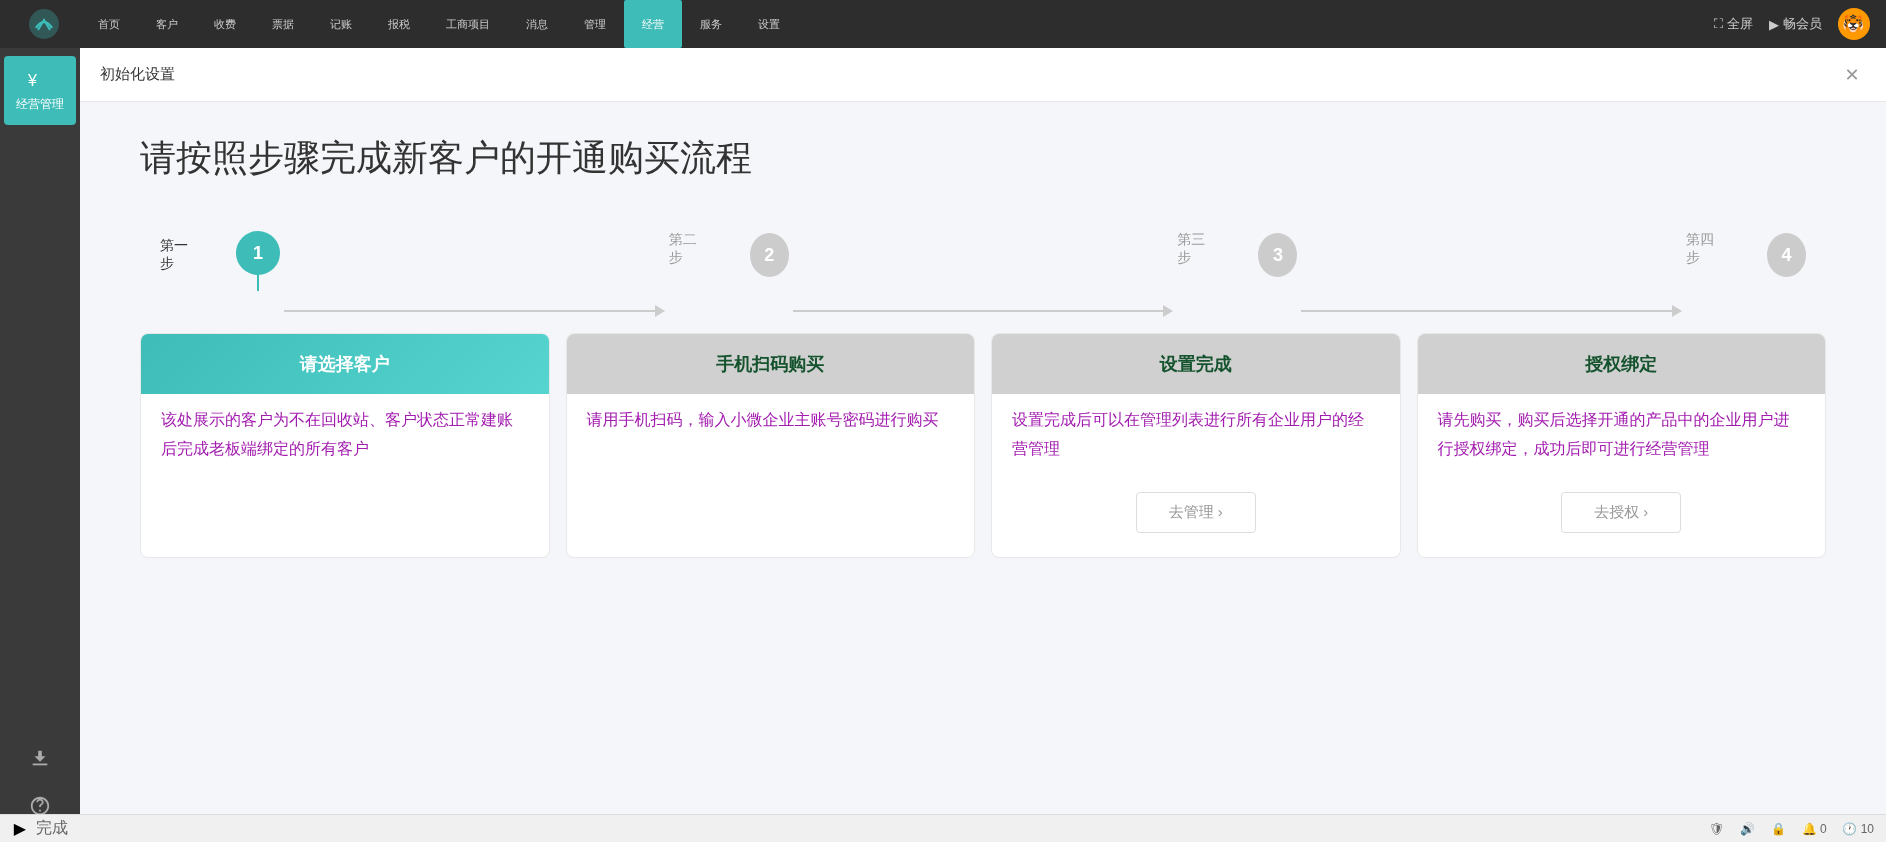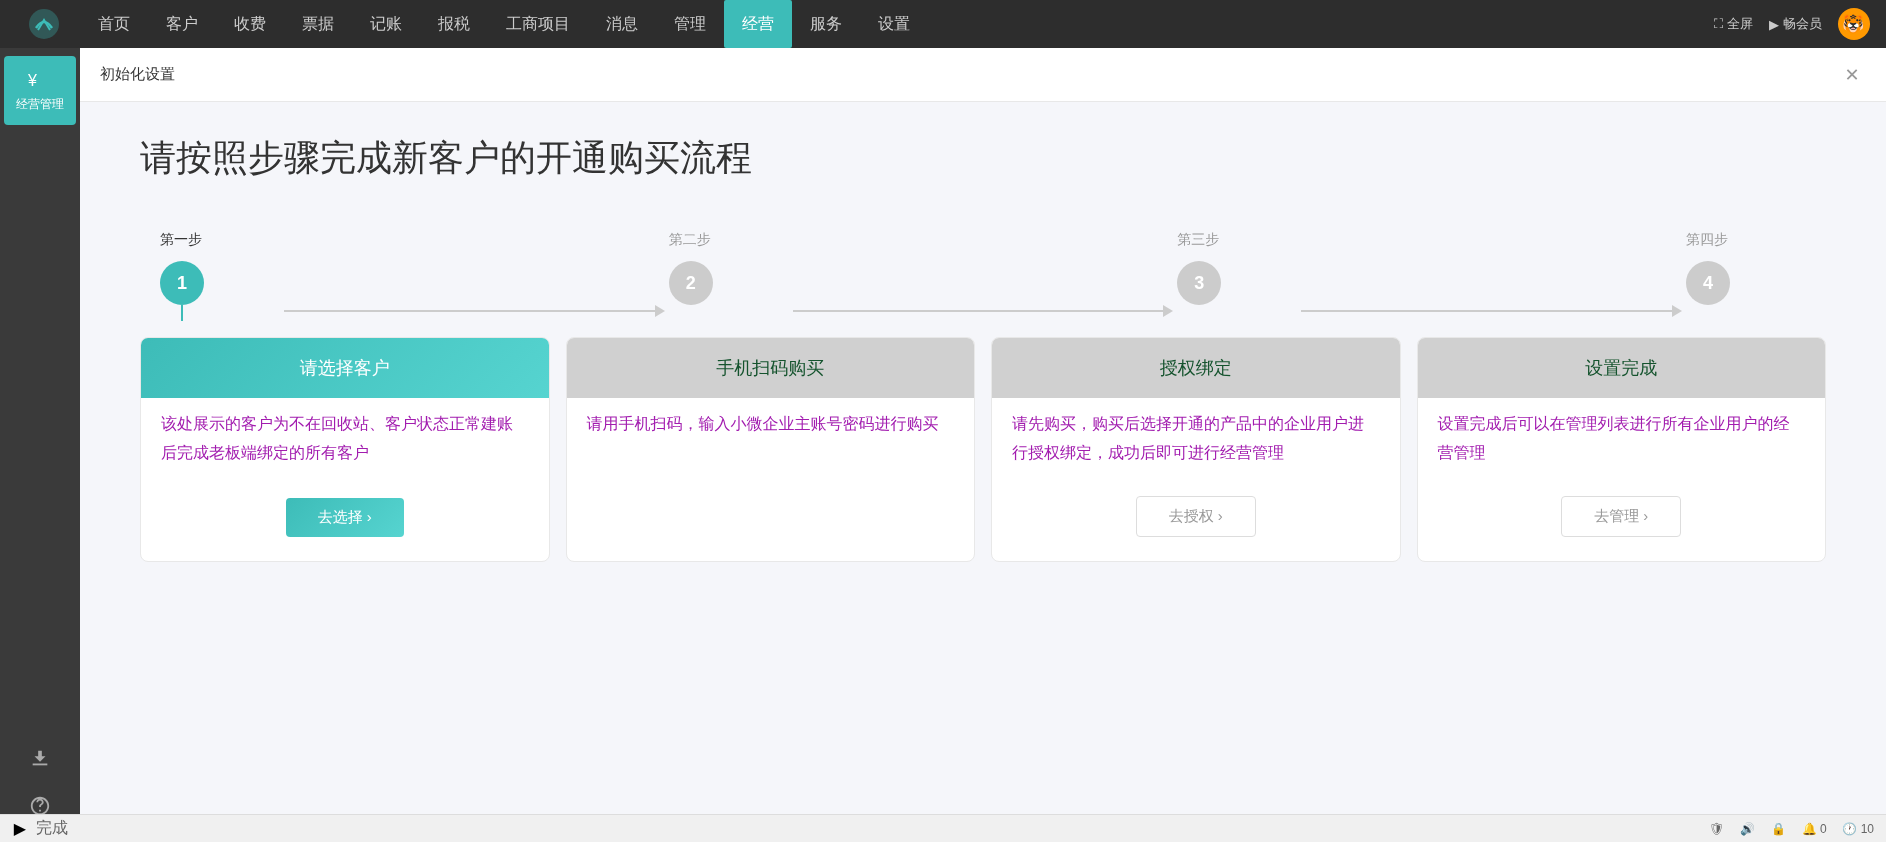--- a/index.html
+++ b/index.html
@@ -22,21 +22,21 @@
       margin-right: 8px;
     }
     .nav-logo svg { width: 32px; height: 32px; }
     .nav-items {
       display: flex;
       flex: 1;
       align-items: center;
     }
     .nav-item {
       color: #ccc;
-      font-size: 16px;
+      font-size: 11px;
       padding: 16px 18px;
       height: 48px;
       display: flex;
       align-items: center;
       cursor: pointer;
       white-space: nowrap;
     }
     .nav-item.active {
       background: #3dbcb8;
       color: #fff;
@@ -158,24 +158,25 @@
     }
     .wizard-title {
       text-align: left;
       font-size: 36px;
       font-weight: 400;
       color: #333;
       margin-bottom: 48px;
     }
     .step-col {
       display: flex;
-      flex-direction: column;
-      align-items: flex-start;
+      flex-direction: row;
+      align-items: center;
       flex: 1;
       position: relative;
+      gap: 44px;
     }
     .step-label {
       font-size: 14px;
       color: #333;
       margin-bottom: 12px;
     }
     .step-label.inactive { color: #999; }
     .step-circle {
       width: 44px;
       height: 44px;
@@ -211,21 +212,21 @@
       border-radius: 8px;
       overflow: hidden;
       background: #fff;
       border: 1px solid #e8e8e8;
       display: flex;
       flex-direction: column;
     }
     .card-header {
       padding: 18px 36px;
       font-size: 18px;
-      font-weight: 400;
+      font-weight: 700;
       text-align: center;
       color: #fff;
     }
     .card-header.active-header {
       background: linear-gradient(135deg, #3dbcb8, #56d4d0);
     }
     .card-header.inactive-header {
       background: #d0d0d0;
       color: #14532d;
     }
@@ -443,47 +444,44 @@
         <div class="step-label inactive">第四步</div>
         <div class="step-circle inactive">4</div>
       </div>
     </div>
 
     <div class="cards-row">
 
       <div class="card">
         <div class="card-header active-header">请选择客户</div>
         <div class="card-body">该处展示的客户为不在回收站、客户状态正常建账后完成老板端绑定的所有客户</div>
-        <div class="card-footer">
-          <button class="card-btn active-btn">去选择 ›</button>
-        </div>
       </div>
 
       <div class="card">
         <div class="card-header inactive-header">手机扫码购买</div>
         <div class="card-body">请用手机扫码，输入小微企业主账号密码进行购买</div>
         <div class="card-footer">
+        </div>
+      </div>
+
+      <div class="card">
+        <div class="card-header inactive-header">设置完成</div>
+        <div class="card-body">设置完成后可以在管理列表进行所有企业用户的经营管理</div>
+        <div class="card-footer">
+          <button class="card-btn inactive-btn">去管理 ›</button>
         </div>
       </div>
 
       <div class="card">
         <div class="card-header inactive-header">授权绑定</div>
         <div class="card-body">请先购买，购买后选择开通的产品中的企业用户进行授权绑定，成功后即可进行经营管理</div>
         <div class="card-footer">
           <button class="card-btn inactive-btn">去授权 ›</button>
         </div>
       </div>
-
-      <div class="card">
-        <div class="card-header inactive-header">设置完成</div>
-        <div class="card-body">设置完成后可以在管理列表进行所有企业用户的经营管理</div>
-        <div class="card-footer">
-          <button class="card-btn inactive-btn">去管理 ›</button>
-        </div>
-      </div>
     </div>
   </div>
 </div>
 
 <div class="status-bar">
   <div class="status-play">▶</div>
   <span class="status-text">完成</span>
   <div class="status-right">
     <div class="status-right-item">
       <span>🛡</span>

